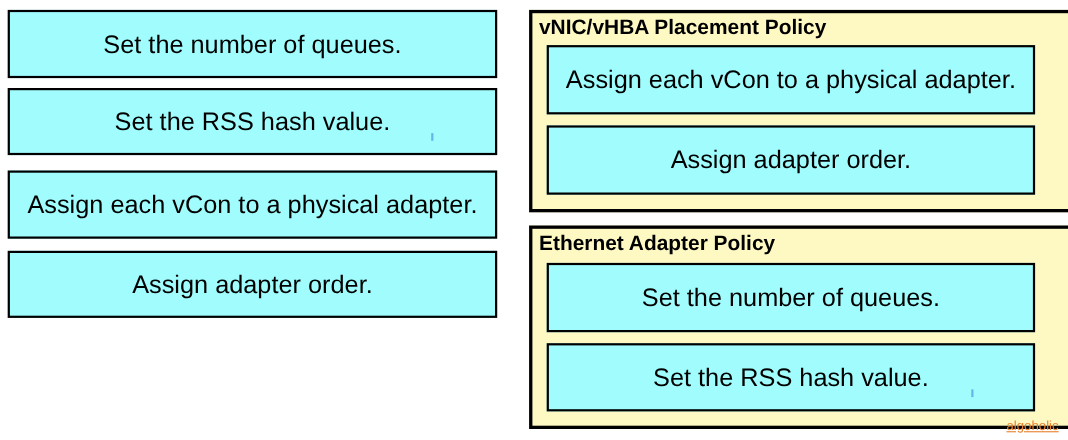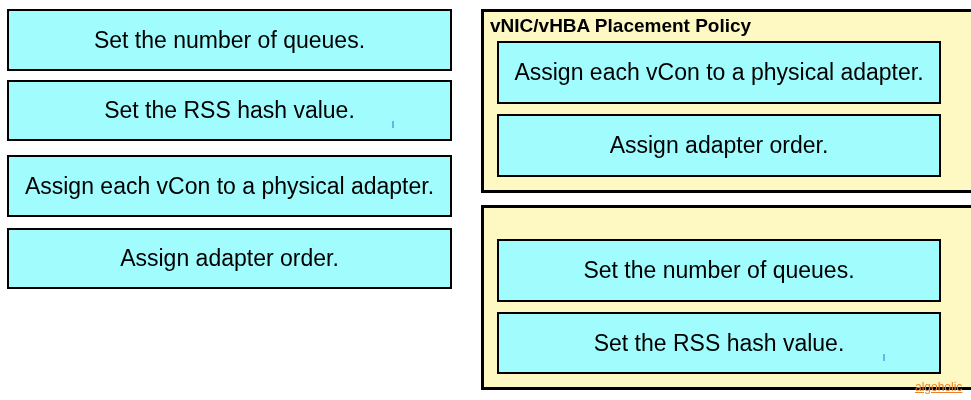--- a/index.html
+++ b/index.html
@@ -95,20 +95,21 @@
     <div class="panel-title">vNIC/vHBA Placement Policy</div>
     <div class="tile slot-1">
       <span>Assign each vCon to a physical adapter.</span>
     </div>
     <div class="tile slot-2">
       <span>Assign adapter order.</span>
     </div>
   </div>
 
   <div class="panel panel-2">
+    <div class="panel-title">Ethernet Adapter Policy</div>
     <div class="tile slot-1">
       <span>Set the number of queues.</span>
     </div>
     <div class="tile slot-2">
       <span>Set the RSS hash value.</span>
     </div>
   </div>
 
   <div class="artifact artifact-1"></div>
   <div class="artifact artifact-2"></div>

